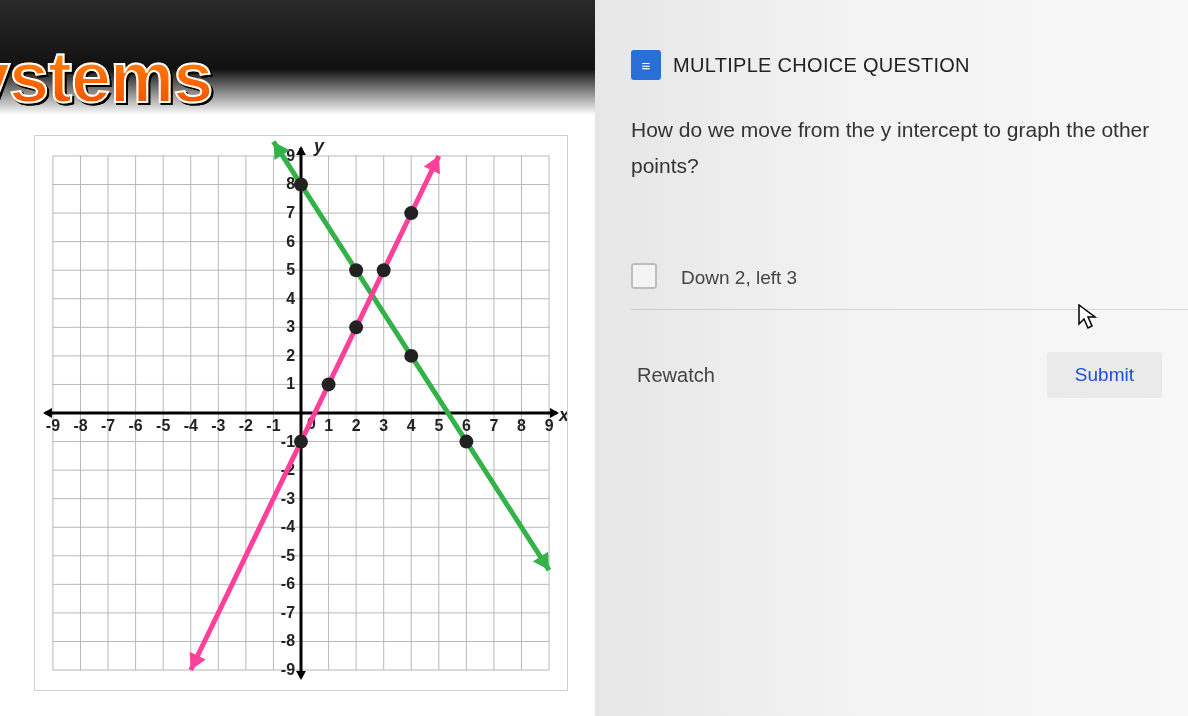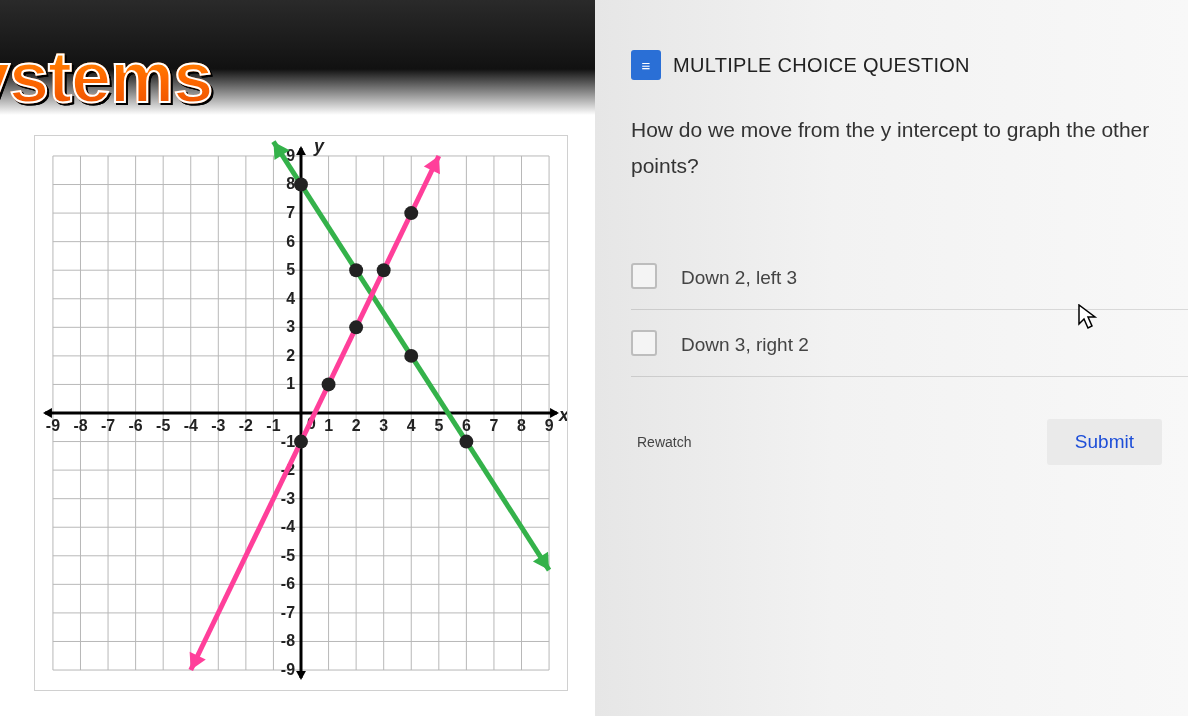--- a/index.html
+++ b/index.html
@@ -89,21 +89,21 @@
       border-radius: 3px;
       background: rgba(255,255,255,0.5);
       flex-shrink: 0;
     }
     .option-label { font-size: 19px; color: #444; }
     .action-row {
       display: flex; justify-content: space-between; align-items: center;
       margin-top: 42px; padding-right: 26px;
     }
     .rewatch-btn {
-      font-size: 14px; color: #444; background: none; border: none;
+      font-size: 20px; color: #444; background: none; border: none;
       padding: 10px 6px; cursor: pointer;
     }
     .submit-btn {
       font-size: 19px; color: #1d4ed8;
       background: #eaeaea;
       border: none; border-radius: 3px;
       padding: 12px 28px;
       cursor: not-allowed;
     }
     .cursor-pointer {
@@ -260,24 +260,20 @@
     </div>
     <div class="mcq-title">MULTIPLE CHOICE QUESTION</div>
   </div>
 
   <div class="question-text">How do we move from the y intercept to graph the other points?</div>
 
   <div class="option-row">
     <div class="option-check"></div>
     <div class="option-label">Down 2, left 3</div>
   </div>
-  <div class="option-row">
-    <div class="option-check"></div>
-    <div class="option-label">Down 3, right 2</div>
-  </div>
 
   <div class="action-row">
     <button class="rewatch-btn">Rewatch</button>
     <button class="submit-btn" disabled="">Submit</button>
   </div>
 </div>
 
 <div class="cursor-pointer">
   <svg width="22" height="26" viewBox="0 0 22 26">
       <path d="M1 1 L1 20 L6 15 L10 24 L14 22 L10 13 L17 13 Z" fill="#fff" stroke="#000" stroke-width="1.5"></path>

